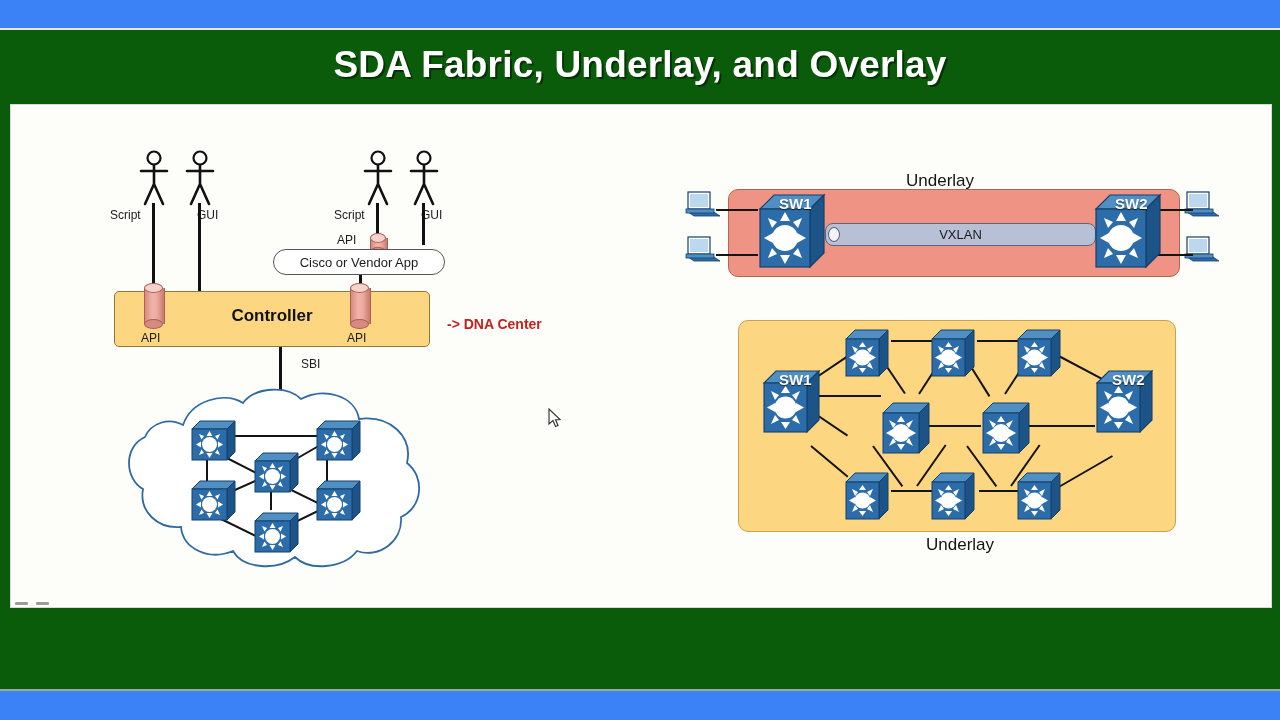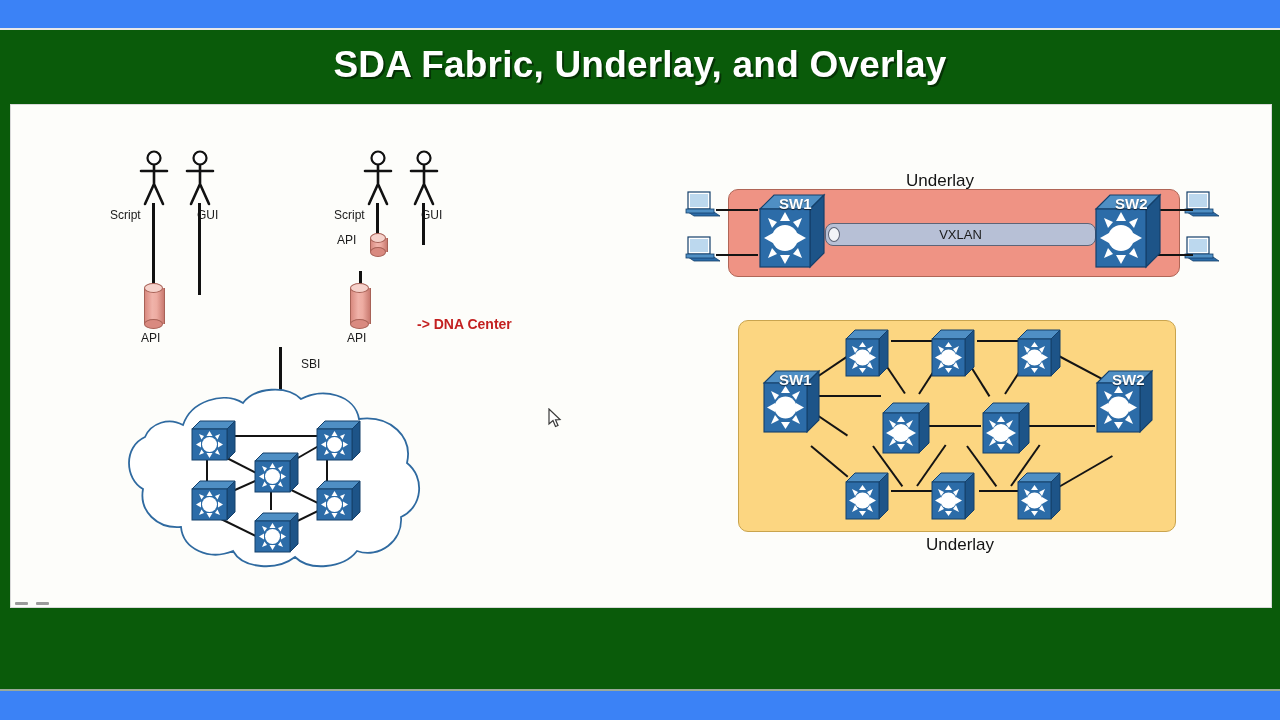--- a/index.html
+++ b/index.html
@@ -231,37 +231,43 @@
     <div class="ln vln" style="left:411px; top:98px; height:42px;"></div>
     <div class="ln vln" style="left:348px; top:166px; height:25px;"></div>
 
     <div class="cyl" style="left:359px; top:128px; width:16px; height:24px;">
       <div class="body"></div>
         <div class="top"></div>
         <div class="bot"></div>
     </div>
     <div class="lbl" style="left:326px; top:128px;">API</div>
 
-
+    <div class="vendor-app" style="left:262px; top:144px; width:172px; height:26px;">
+      <span>Cisco or Vendor App</span>
+    </div>
+
+    <div class="controller" style="left:103px; top:186px; width:316px; height:56px;">
+      <div class="controller-text">Controller</div>
+    </div>
 
     <div class="cyl" style="left:133px; top:178px; width:19px; height:46px;">
       <div class="body"></div>
         <div class="top"></div>
         <div class="bot"></div>
     </div>
     <div class="lbl" style="left:130px; top:226px;">API</div>
 
     <div class="cyl" style="left:339px; top:178px; width:19px; height:46px;">
       <div class="body"></div>
         <div class="top"></div>
         <div class="bot"></div>
     </div>
     <div class="lbl" style="left:336px; top:226px;">API</div>
 
-    <div class="dna" style="left:406px; top:211px;">-&gt; DNA Center</div>
+    <div class="dna" style="left:436px; top:211px;">-&gt; DNA Center</div>
 
     <div class="ln vln" style="left:268px; top:242px; height:48px;"></div>
     <div class="lbl" style="left:290px; top:252px;">SBI</div>
 
     <svg class="cloud" style="left:80px; top:280px;" width="340" height="190" viewBox="0 0 340 190">
       <path d="M92,40 C100,16 132,6 152,18 C164,2 196,0 210,14
                C232,2 264,10 268,34 C300,30 322,52 316,78
                C334,92 332,122 310,132 C312,156 288,174 266,166
                C252,184 218,186 204,172 C186,186 152,184 142,166
                C118,176 92,164 90,142 C66,144 48,126 52,104

